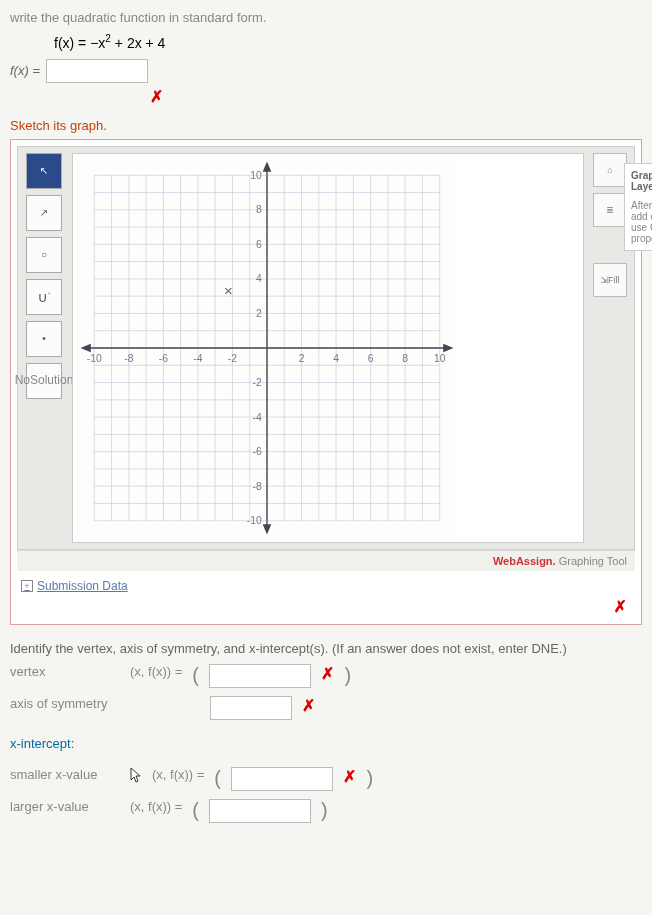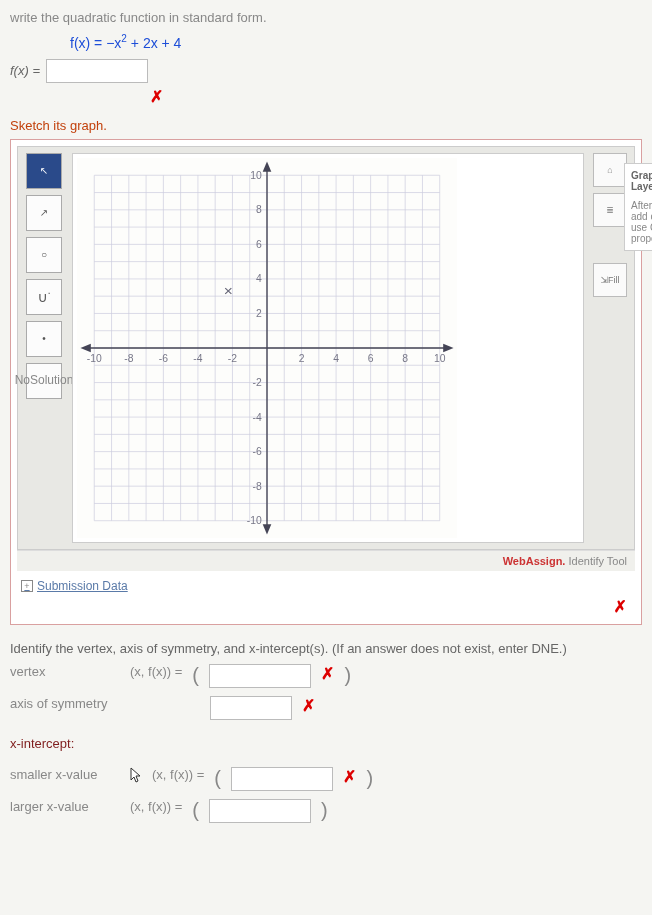--- a/index.html
+++ b/index.html
@@ -1,17 +1,17 @@
 <!DOCTYPE html>
 <html><head>
 <meta charset="utf-8">
 <style>
 body{margin:0;padding:10px;font-family:Arial,sans-serif;font-size:13px;color:#666;background:#f5f5f2;width:632px}
 .instr{font-size:13px;color:#888}
-.formula{margin:8px 0 8px 60px;font-size:14px;color:#1d4ed8}
+.formula{margin:8px 0 8px 44px;font-size:14px;color:#000000}
 .formula sup{font-size:10px}
 .ans-row{display:flex;align-items:center;gap:6px;margin:4px 0}
 .ans-row .lbl{font-style:italic}
 .input-box{width:100px;height:22px;border:1px solid #bbb;background:#fff;display:inline-block}
 .wrong{color:#d00;font-weight:bold;font-size:16px}
 .section-lbl{margin:12px 0 6px 0;color:#c2410c}
 .graph-panel{border:1px solid #d9a0a0;background:#fff;padding:6px;position:relative}
 .graph-inner{display:flex;gap:8px;background:#e8e8e4;padding:6px;border:1px solid #ccc;position:relative}
 .toolbox{width:40px;display:flex;flex-direction:column;gap:6px;align-items:center}
 .tool{width:34px;height:34px;border:1px solid #aaa;background:#fcfcfc;display:flex;align-items:center;justify-content:center;font-size:10px;color:#555}
@@ -27,21 +27,21 @@
 .sub-link{color:#5a7aa8;text-decoration:underline;font-size:12px;padding:8px 4px 2px 4px;display:flex;align-items:center;gap:4px}
 .sub-link .plus{border:1px solid #888;width:10px;height:10px;display:inline-flex;align-items:center;justify-content:center;font-size:9px;color:#888;text-decoration:none}
 .bot-x{text-align:right;padding:2px 8px}
 .hint-box{position:absolute;right:-58px;top:16px;width:54px;background:#fff;border:1px solid #ccc;padding:6px;font-size:10px;color:#888}
 .hint-box .hdr{font-weight:bold;color:#666;margin-bottom:8px}
 .q2{margin-top:16px}
 .field-row{display:flex;gap:10px;margin:8px 0}
 .field-row .flabel{width:110px;color:#888}
 .field-row .expr{color:#888}
 .paren{font-size:20px;color:#888}
-.sub-cat{color:#7f1d1d;margin:16px 0}
+.sub-cat{color:#0369a1;margin:16px 0}
 .cursor{display:inline-block;width:12px;height:16px;vertical-align:middle}
 .cursor svg{display:block}
 </style>
 </head>
 <body>
 
 <div class="instr">write the quadratic function in standard form.</div>
 
 <div class="formula">
   <span>f(x) = </span><span>−x</span><sup>2</sup><span> + 2x + 4</span>
@@ -156,21 +156,21 @@
       <div class="side-btn" style="margin-top:30px">⇲<br><span>Fill</span></div>
     </div>
 
     <div class="hint-box">
       <div class="hdr">Graph Layer</div>
       <div>After you add can use Gra properties</div>
     </div>
   </div>
 
   <div class="footer-bar">
-    <b>WebAssign.</b><span> Identify Tool</span>
+    <b>WebAssign.</b><span> Graphing Tool</span>
   </div>
 
   <div class="sub-link">
     <span class="plus">+</span>
     <span>Submission Data</span>
   </div>
   <div class="bot-x"><span class="wrong">✗</span></div>
 </div>
 
 <div class="q2">

